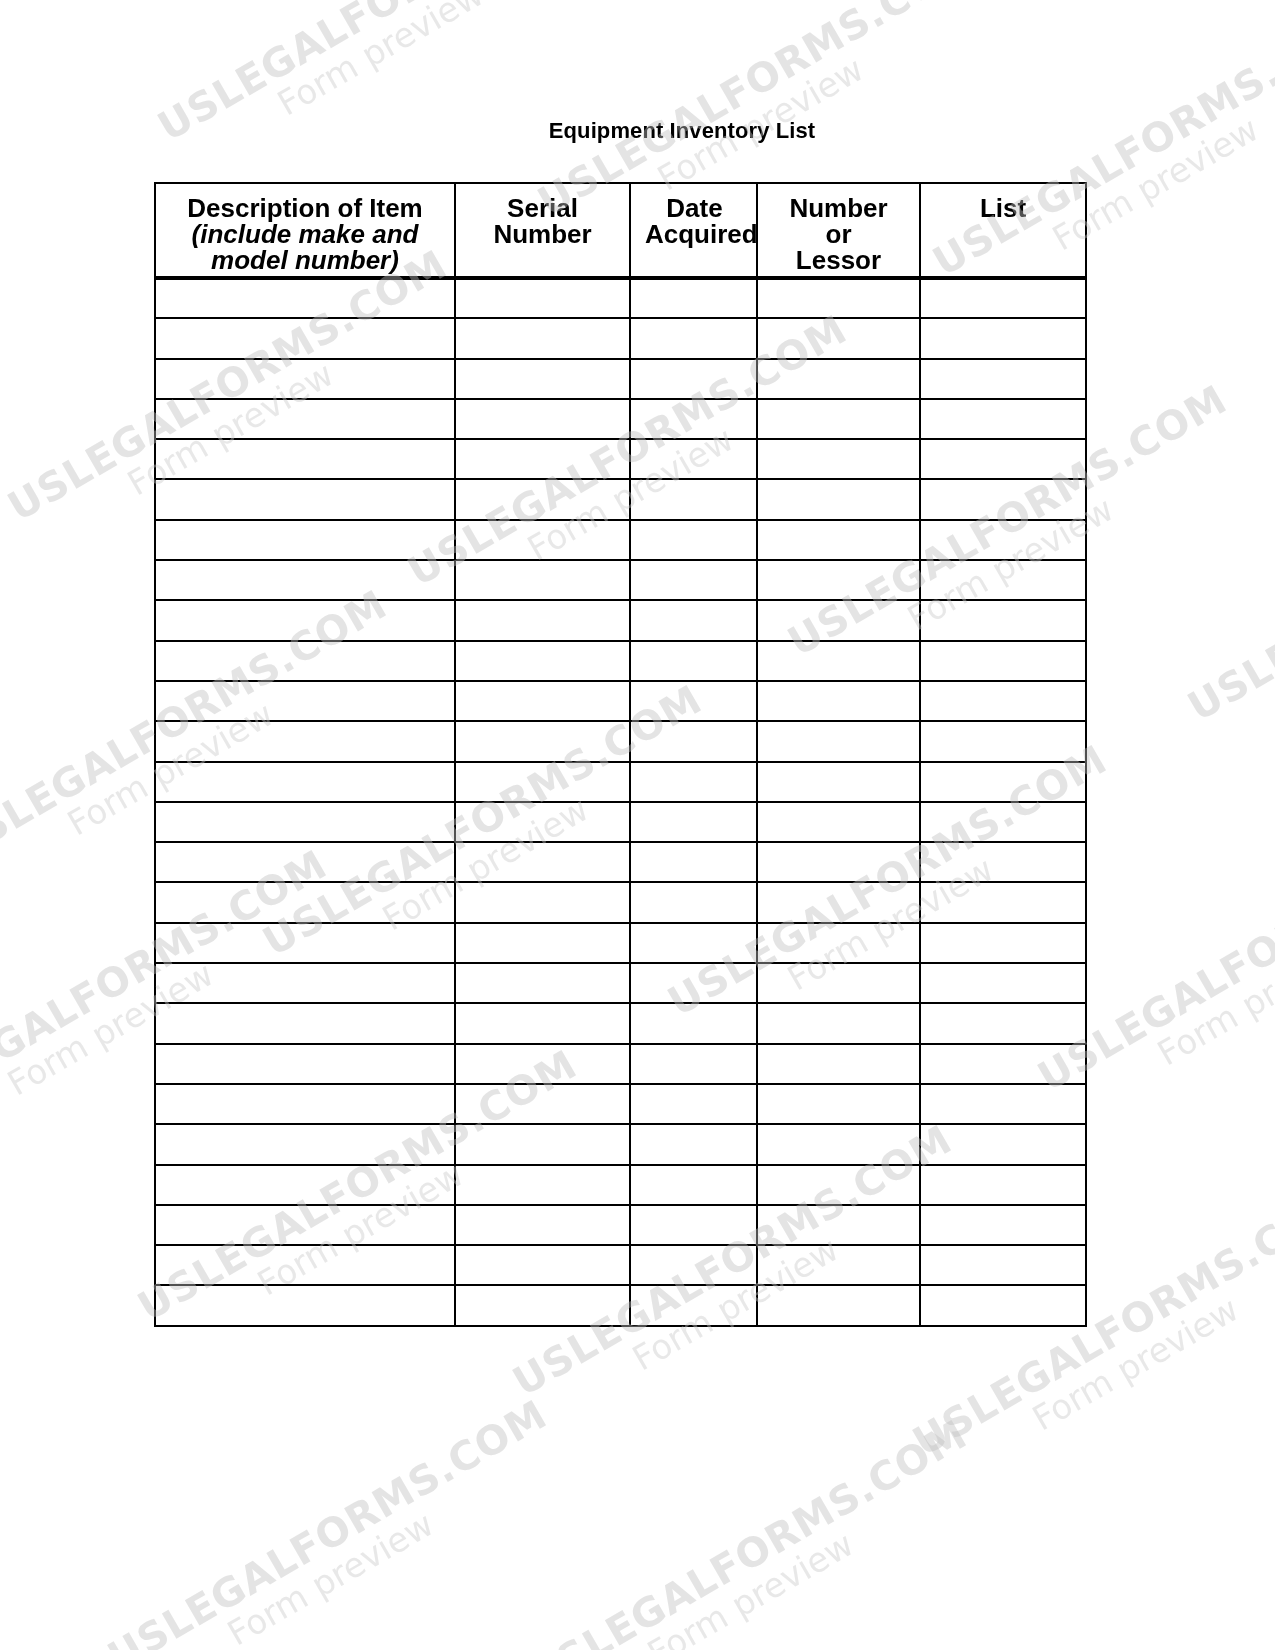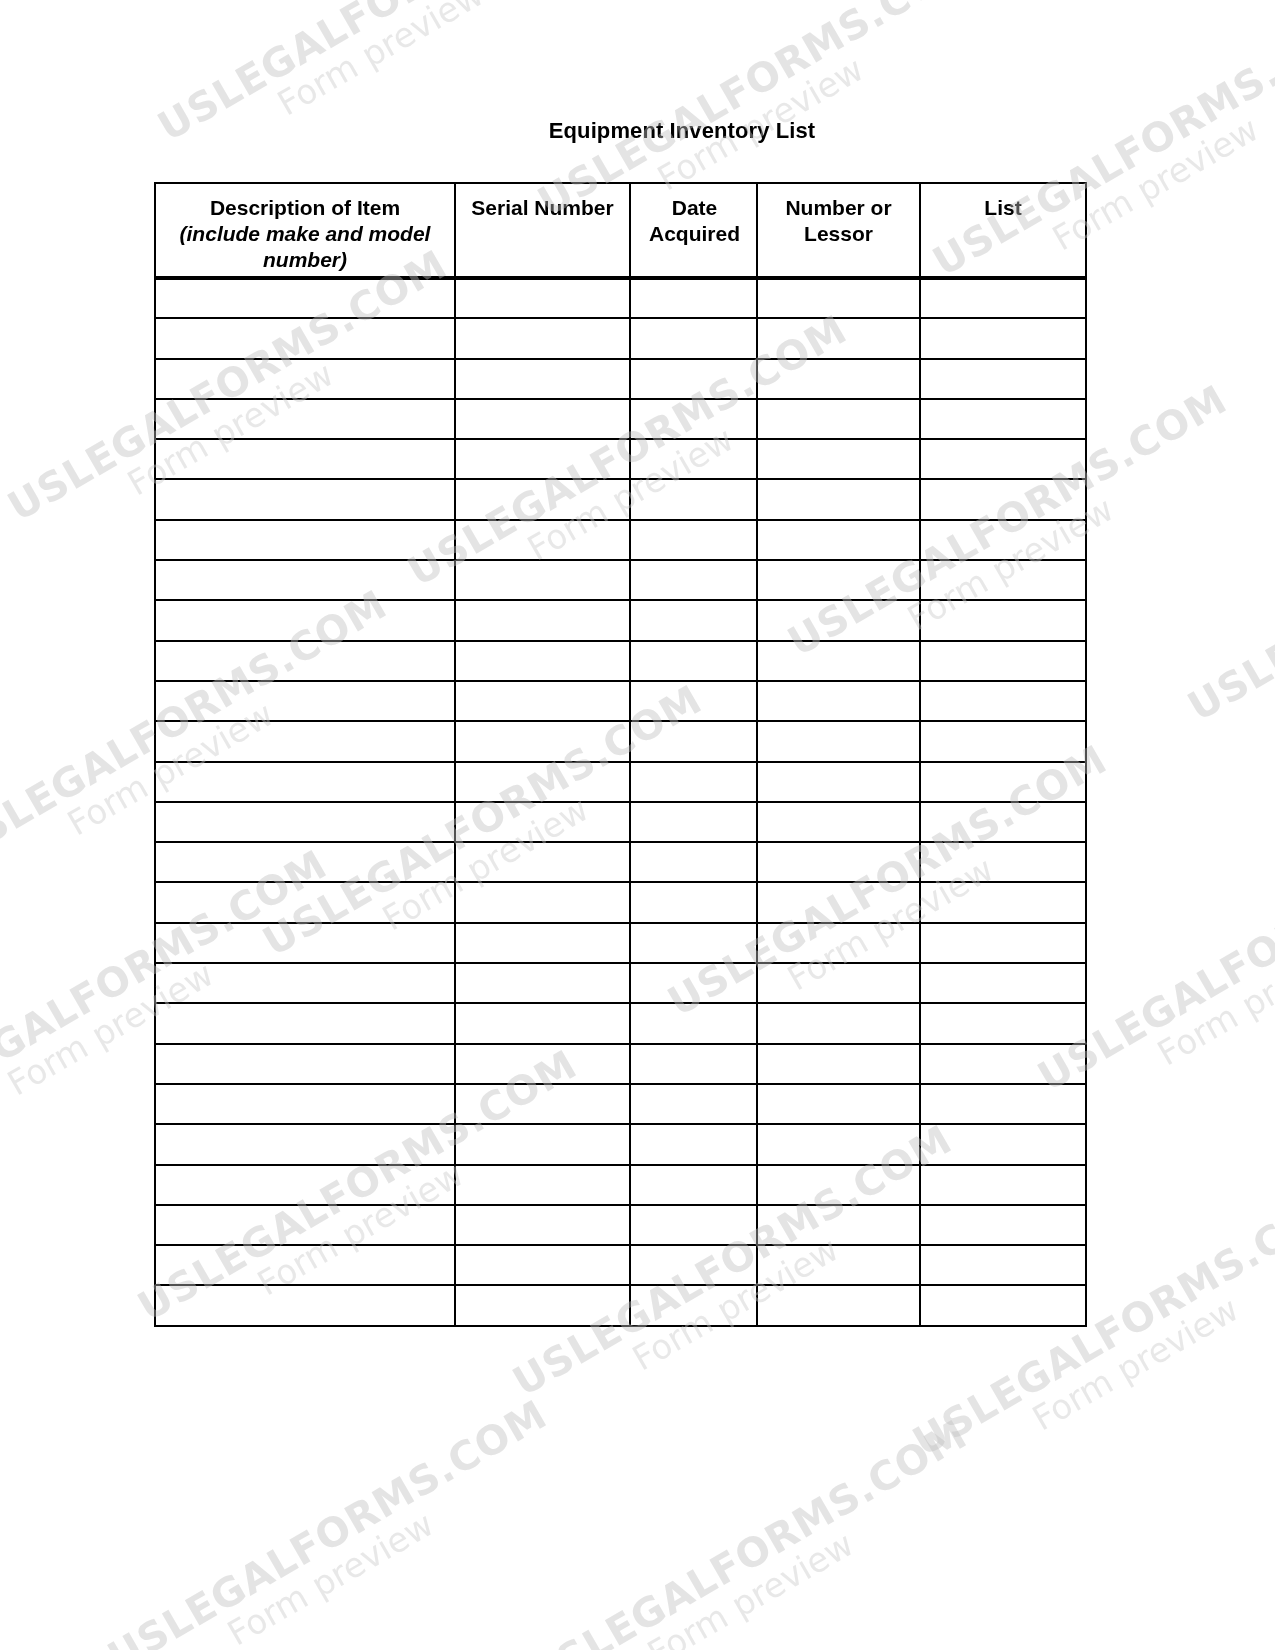--- a/index.html
+++ b/index.html
@@ -38,21 +38,21 @@
     .inventory-table th,
     .inventory-table td {
       border: 2px solid #000;
       padding: 0;
     }
     .inventory-table th {
       height: 95px;
       vertical-align: top;
       text-align: center;
       font-weight: bold;
-      font-size: 21px;
+      font-size: 26px;
       line-height: 26px;
       padding-top: 11px;
       box-sizing: border-box;
       border-bottom: 4px solid #000;
     }
     .inventory-table th .sub {
       display: block;
       font-weight: bold;
       font-style: italic;
     }

